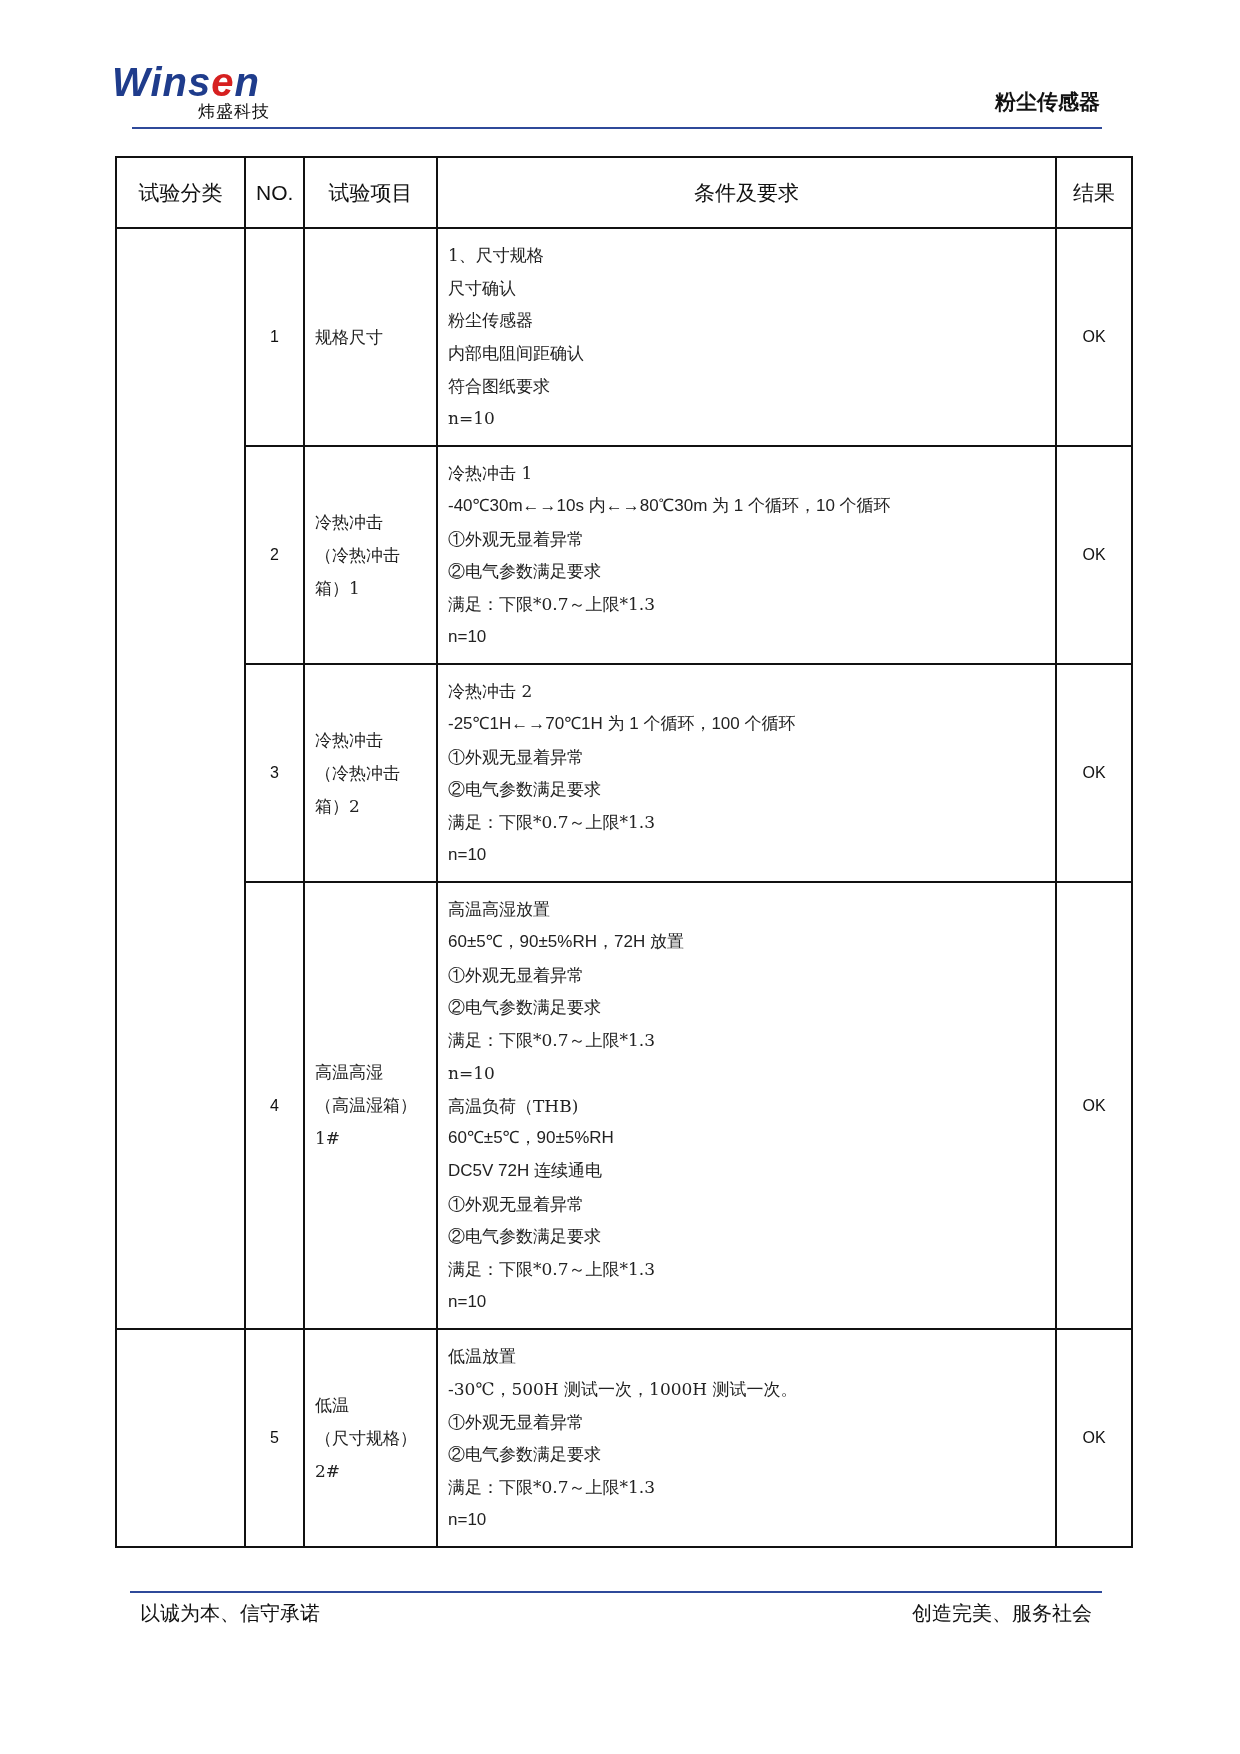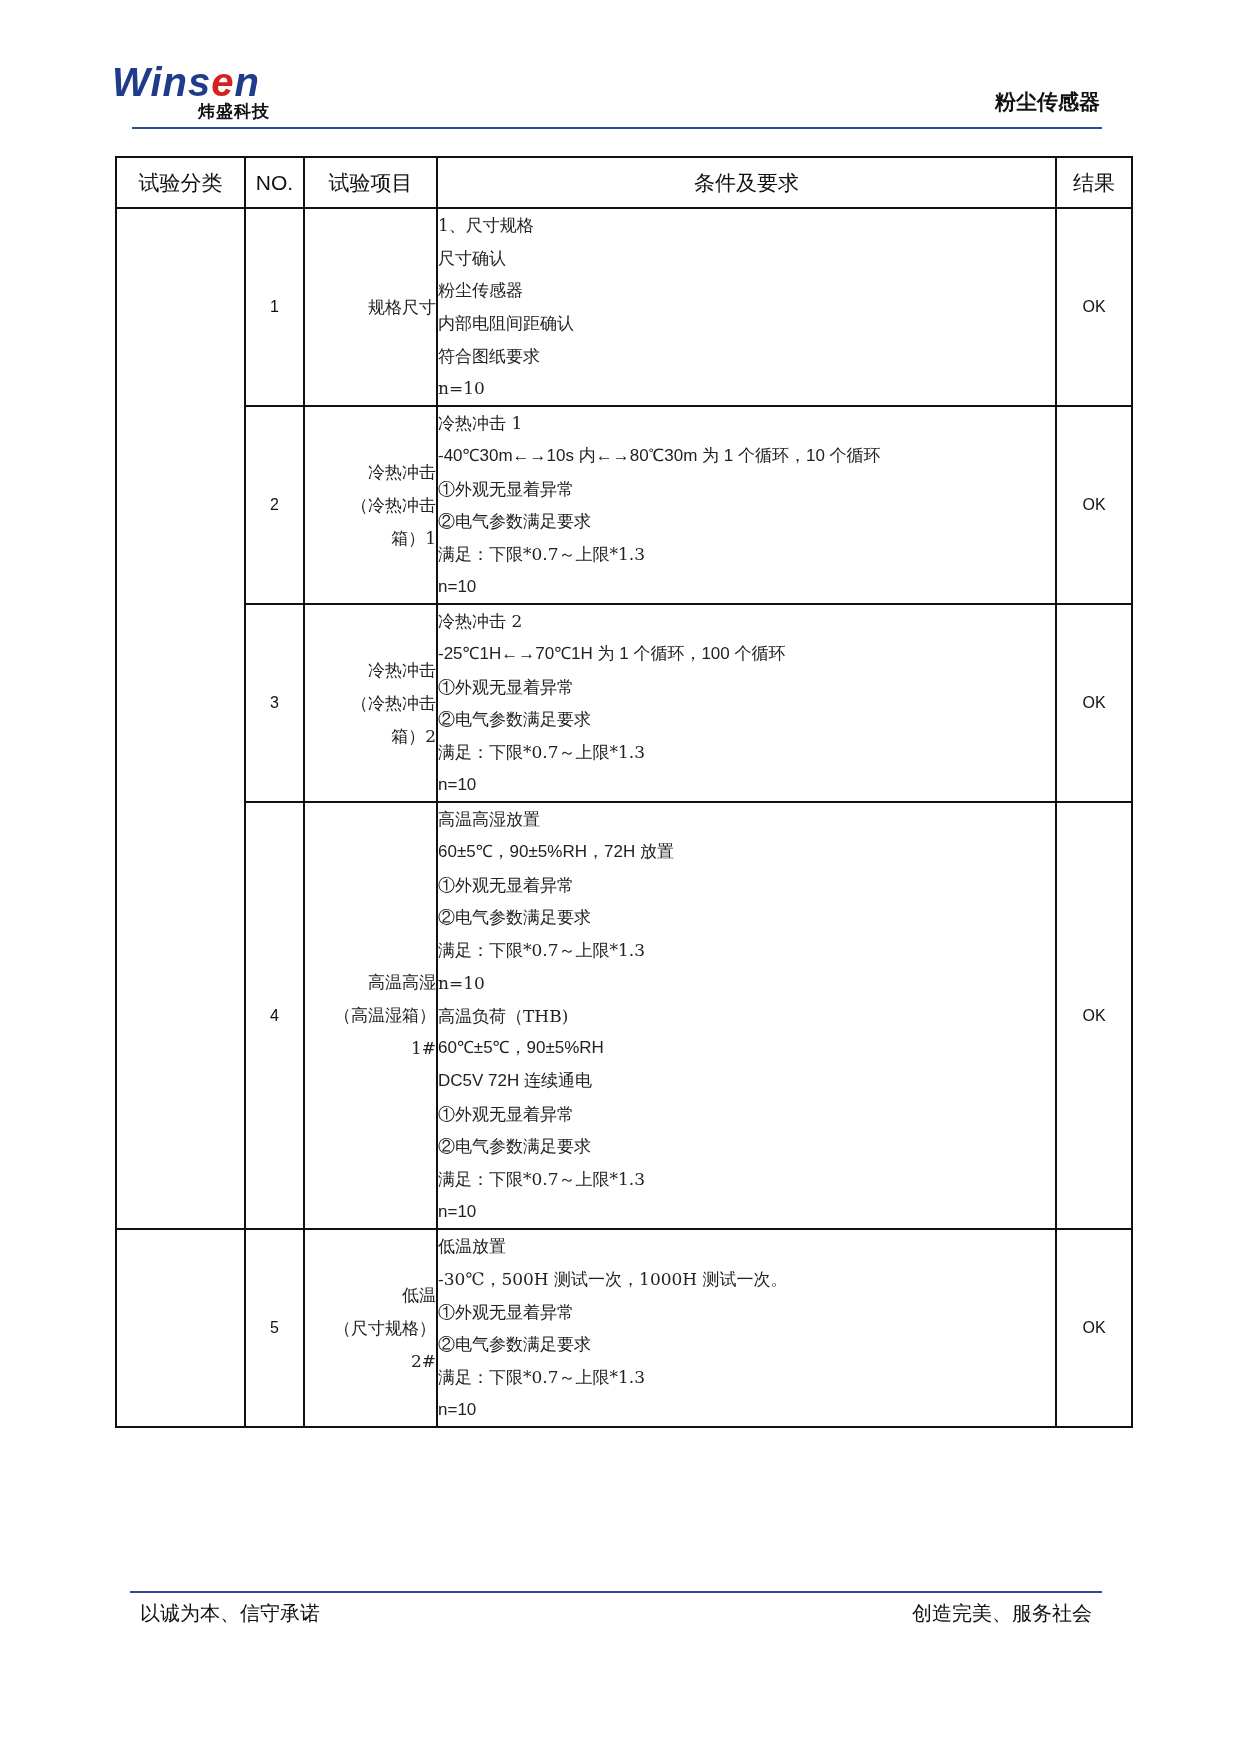--- a/index.html
+++ b/index.html
@@ -3,34 +3,34 @@
 <meta charset="utf-8">
 <style>
   html, body { margin: 0; padding: 0; background: #ffffff; }
   body { width: 1240px; height: 1754px; position: relative; overflow: hidden;
          font-family: "DejaVu Sans", "Liberation Sans", sans-serif; color: #111; }
 
   .logo { position: absolute; left: 112px; top: 62px; width: 170px; height: 60px; }
   .logo-word { font-family: "Liberation Sans", sans-serif; font-weight: bold; font-style: italic;
                font-size: 40px; color: #1f3c8c; letter-spacing: 1px; line-height: 40px; }
   .logo-word .e { color: #d62020; }
-  .logo-sub { position: absolute; left: 86px; top: 38px; font-size: 17px; font-weight: bold; color: #111; letter-spacing: 1px; }
+  .logo-sub { position: absolute; left: 86px; top: 38px; font-size: 17px; font-weight: normal; color: #111; letter-spacing: 1px; }
 
   .header-title { position: absolute; right: 140px; top: 88px; font-size: 21px; font-weight: bold; color: #111; }
   .rule { position: absolute; height: 2px; background: #2f4a9a; }
   .rule.top { left: 132px; width: 970px; top: 127px; }
   .rule.bottom { left: 130px; width: 972px; top: 1591px; }
 
   table.spec { position: absolute; left: 115px; top: 156px; width: 1016px;
                border-collapse: collapse; table-layout: fixed; }
-  table.spec td, table.spec th { border: 2px solid #111; padding: 0; vertical-align: middle; }
+  table.spec td, table.spec th { border: 2px solid #111; padding: 10px; vertical-align: middle; }
   table.spec th { height: 49px; font-weight: normal; font-size: 21px; text-align: center; }
   th.no-h { font-family: "Liberation Sans", sans-serif; font-size: 18px; }
   td.num { text-align: center; font-family: "Liberation Sans", sans-serif; font-size: 16px; }
-  td.item { text-align: right; font-family: "DejaVu Serif", serif; font-size: 17px; line-height: 33px; color: #222; border-radius: 25px; }
+  td.item { text-align: left; font-family: "DejaVu Serif", serif; font-size: 17px; line-height: 33px; color: #222; border-radius: 25px; }
   td.result { text-align: center; font-family: "Liberation Sans", sans-serif; font-size: 16px; }
   td.cond { padding-left: 11px; margin-left: 12px; }
   .line { height: 32.7px; line-height: 32.7px; font-size: 17px; white-space: nowrap; font-family: "DejaVu Serif", serif; color: #222; }
   .line.bold { font-family: "Liberation Sans", sans-serif; }
 
   .footer-left { position: absolute; left: 140px; top: 1600px; font-size: 20px; color: #111; }
   .footer-right { position: absolute; right: 148px; top: 1600px; font-size: 20px; color: #111; }
 </style>
 </head>
 <body>

